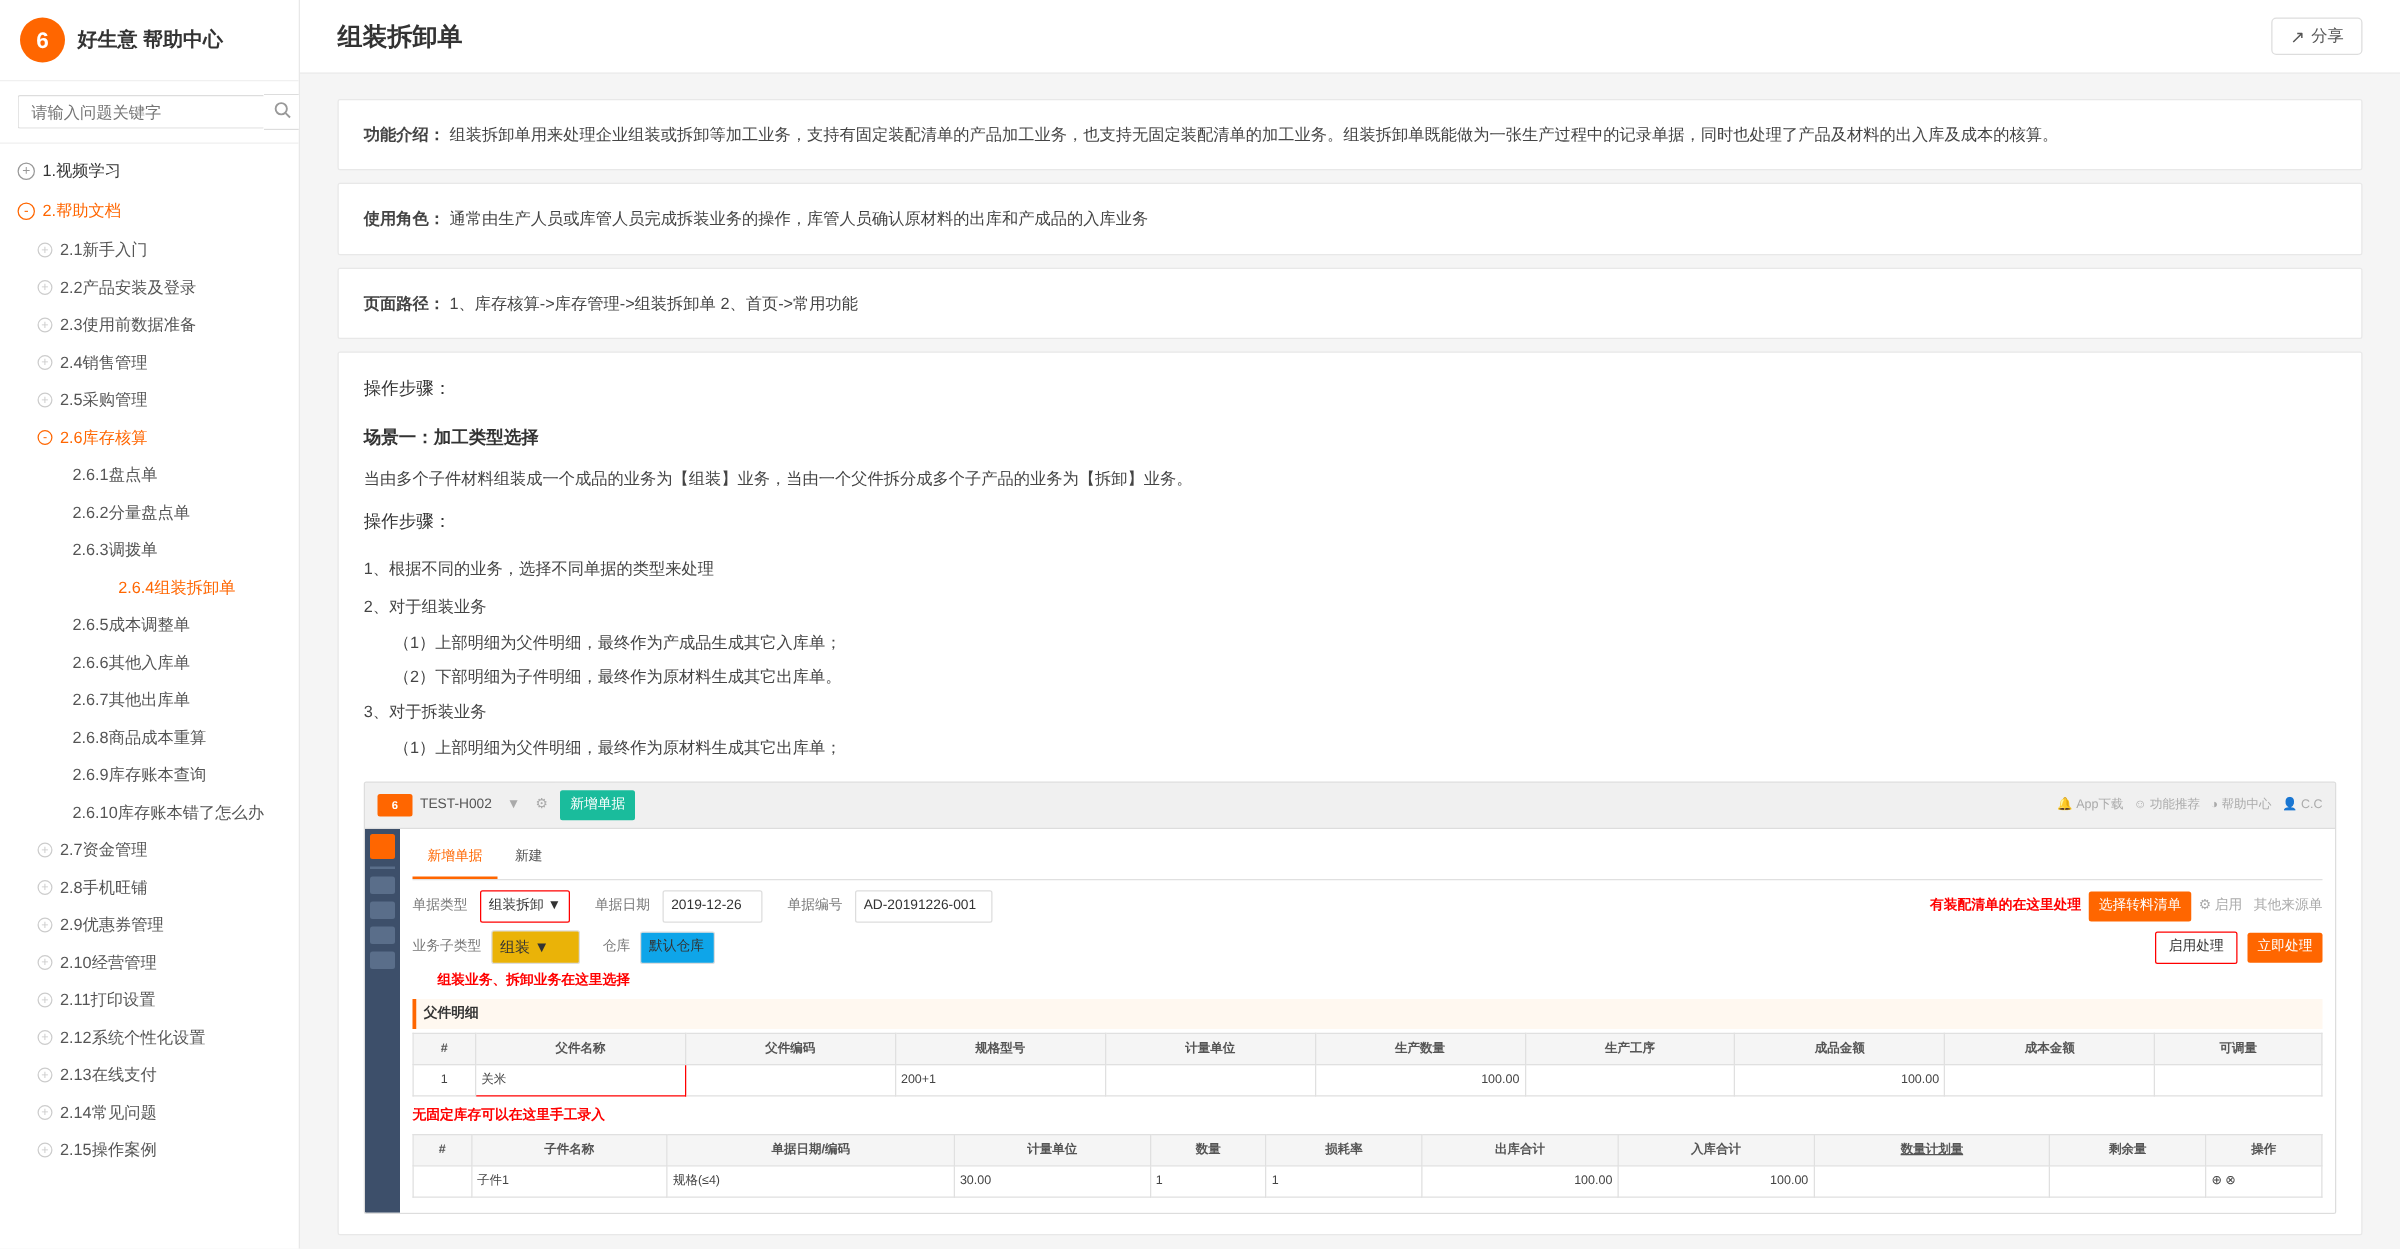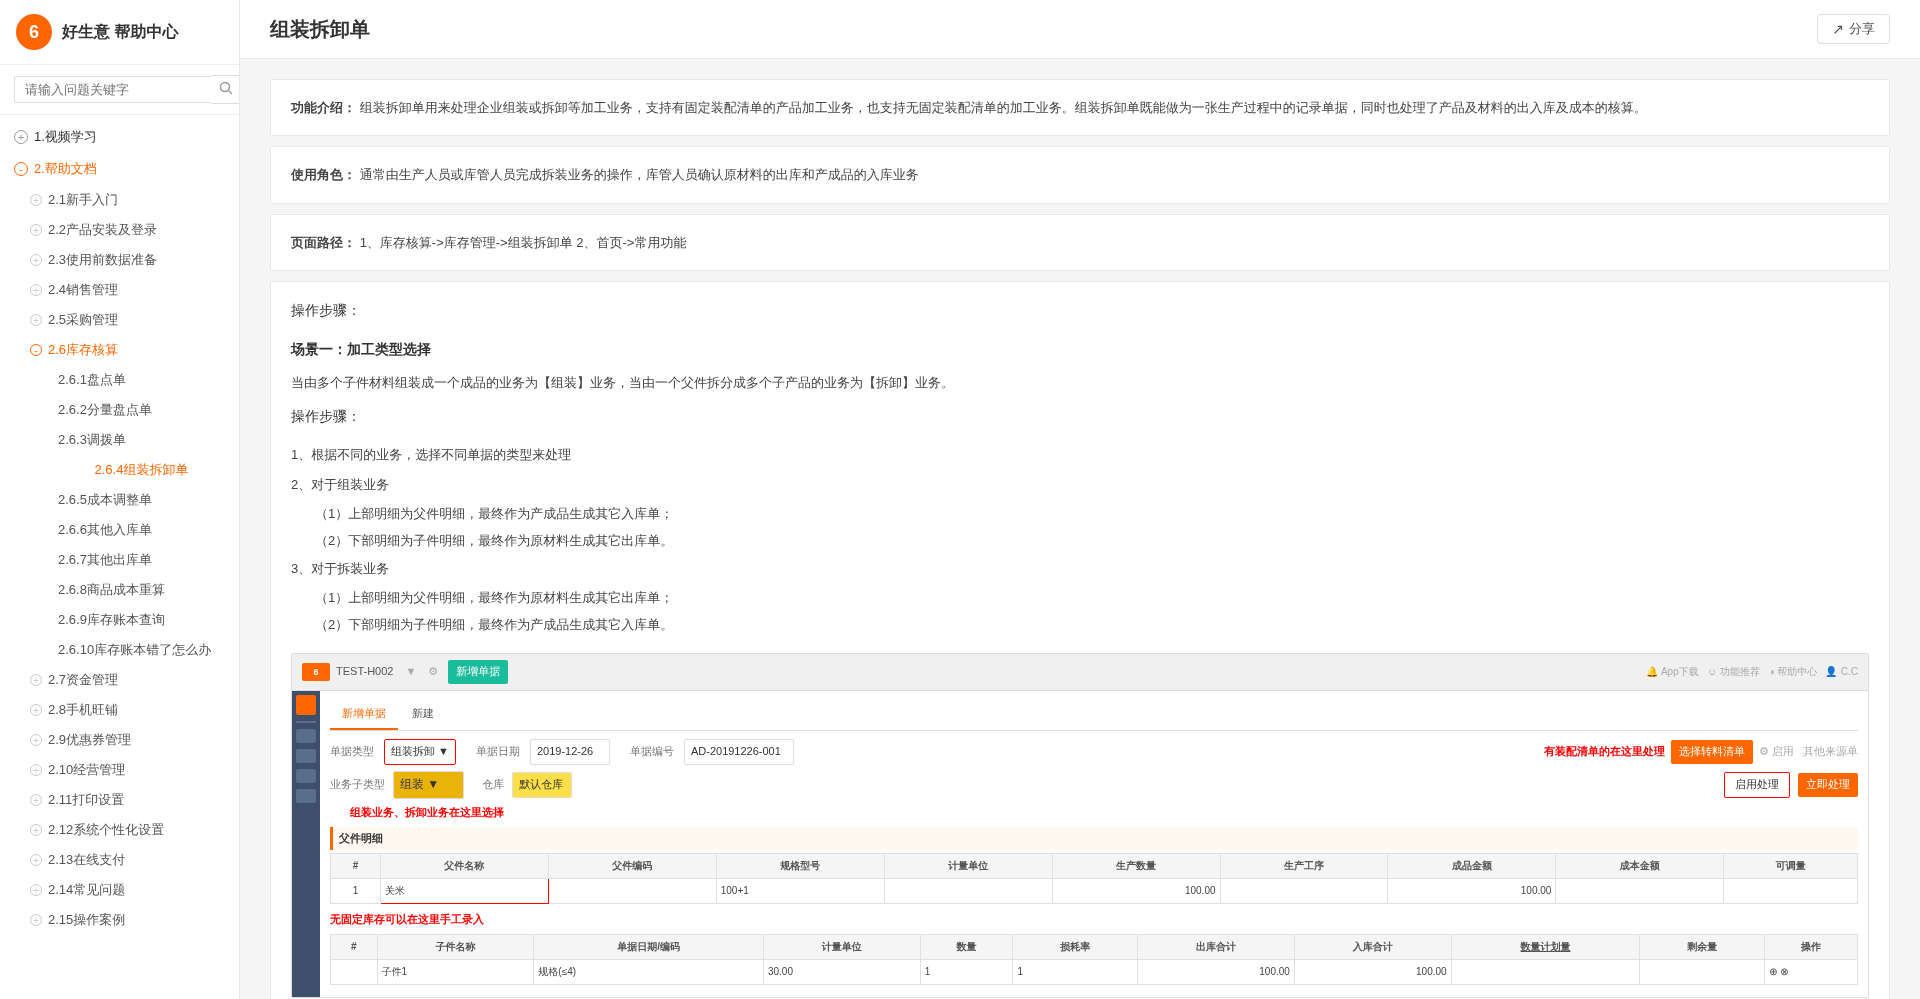--- a/index.html
+++ b/index.html
@@ -401,21 +401,20 @@
       <div class="scenario-title">场景一：加工类型选择</div>
       <div class="step-text">当由多个子件材料组装成一个成品的业务为【组装】业务，当由一个父件拆分成多个子产品的业务为【拆卸】业务。</div>
 
       <div class="steps-title" style="margin-top:10px">操作步骤：</div>
       <div class="step-text">1、根据不同的业务，选择不同单据的类型来处理</div>
       <div class="step-text">2、对于组装业务</div>
       <div class="step-sub">（1）上部明细为父件明细，最终作为产成品生成其它入库单；</div>
       <div class="step-sub">（2）下部明细为子件明细，最终作为原材料生成其它出库单。</div>
       <div class="step-text">3、对于拆装业务</div>
       <div class="step-sub">（1）上部明细为父件明细，最终作为原材料生成其它出库单；</div>
-      <div class="step-sub">（2）下部明细为子件明细，最终作为产成品生成其它入库单。</div>
 
       <div class="screenshot-container">
         <div style="background:#f0f0f0; padding:6px 10px; border-bottom:1px solid #ddd; display:flex; align-items:center; gap:6px; font-size:11px;">
           <div style="width:28px;height:18px;background:#f60;border-radius:2px;display:flex;align-items:center;justify-content:center;color:#fff;font-size:9px;font-weight:bold;">6</div>
           <span style="color:#555">TEST-H002</span>
           <span style="color:#aaa;margin:0 6px">▼</span>
           <span style="color:#aaa">⚙</span>
           <div style="background:#1abc9c;color:#fff;padding:2px 8px;border-radius:2px;font-size:11px;margin-left:4px;">新增单据</div>
           <div style="flex:1"></div>
           <span style="color:#aaa;font-size:10px">🔔 App下载 &nbsp; ☺ 功能推荐 &nbsp; ◑ 帮助中心 &nbsp; 👤 C.C</span>
@@ -454,21 +453,21 @@
                 <div style="background:#f60;color:#fff;padding:2px 8px;border-radius:2px;font-size:11px;">选择转料清单</div>
                 <span style="color:#aaa;font-size:11px;">⚙ 启用 &nbsp; 其他来源单</span>
               </div>
             </div>
 
             <div style="position:relative;margin-bottom:4px;">
               <div style="display:flex;align-items:center;gap:8px;margin-bottom:4px;">
                 <span style="color:#777;font-size:11px;">业务子类型</span>
                 <div style="border:1px solid #ddd;border-radius:2px;padding:2px 24px 2px 6px;font-size:12px;color:#333;background:#eab308;min-width:70px;">组装 ▼</div>
                 <span style="color:#777;font-size:11px;margin-left:10px;">仓库</span>
-                <div style="border:1px solid #ddd;border-radius:2px;padding:2px 6px;font-size:11px;color:#333;background:#fde047;min-width:60px;">默认仓库</div>
+                <div style="border:1px solid #ddd;border-radius:2px;padding:2px 6px;font-size:11px;color:#333;background:#0ea5e9;min-width:60px;">默认仓库</div>
                 <div style="flex:1"></div>
                 <div style="border:1px solid #f00;border-radius:2px;padding:2px 10px;background:#fff;font-size:11px;color:#333;">
                   <span>启用处理</span>
                 </div>
                 <div style="background:#f60;color:#fff;padding:2px 8px;border-radius:2px;font-size:11px;">立即处理</div>
               </div>
 
               <div style="color:#f00;font-size:11px;font-weight:bold;margin-left:20px;margin-bottom:4px;">组装业务、拆卸业务在这里选择</div>
             </div>
 
@@ -486,21 +485,21 @@
                   <th style="border:1px solid #e0e0e0;padding:3px 4px;color:#555;">成品金额</th>
                   <th style="border:1px solid #e0e0e0;padding:3px 4px;color:#555;">成本金额</th>
                   <th style="border:1px solid #e0e0e0;padding:3px 4px;color:#555;">可调量</th>
                 </tr>
               </thead>
               <tbody>
                 <tr>
                   <td style="border:1px solid #e0e0e0;padding:3px 4px;text-align:center;">1</td>
                   <td style="border:1px solid #f00;padding:3px 4px;">关米</td>
                   <td style="border:1px solid #e0e0e0;padding:3px 4px;"></td>
-                  <td style="border:1px solid #e0e0e0;padding:3px 4px;">100+1</td>
+                  <td style="border:1px solid #e0e0e0;padding:3px 4px;">200+1</td>
                   <td style="border:1px solid #e0e0e0;padding:3px 4px;"></td>
                   <td style="border:1px solid #e0e0e0;padding:3px 4px;text-align:right;">100.00</td>
                   <td style="border:1px solid #e0e0e0;padding:3px 4px;"></td>
                   <td style="border:1px solid #e0e0e0;padding:3px 4px;text-align:right;">100.00</td>
                   <td style="border:1px solid #e0e0e0;padding:3px 4px;"></td>
                   <td style="border:1px solid #e0e0e0;padding:3px 4px;"></td>
                 </tr>
               </tbody>
             </table>
 

